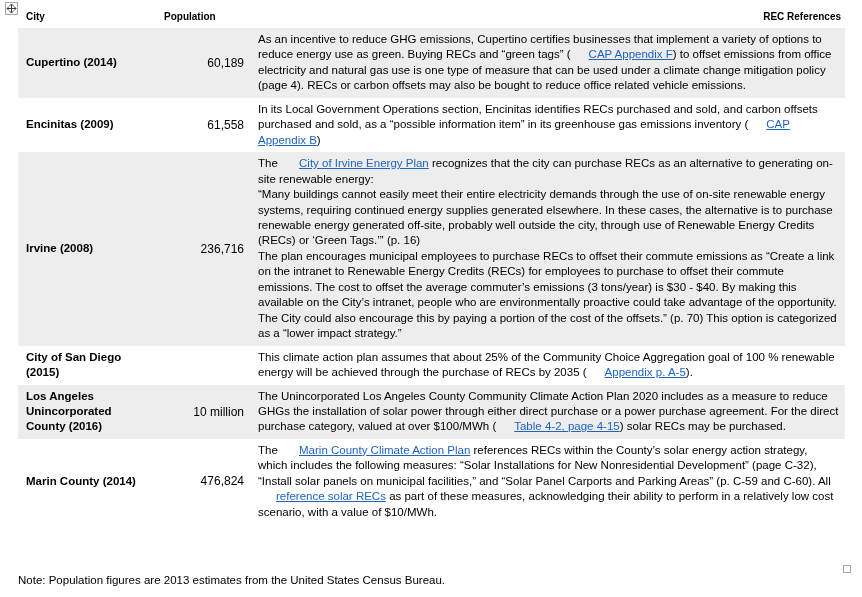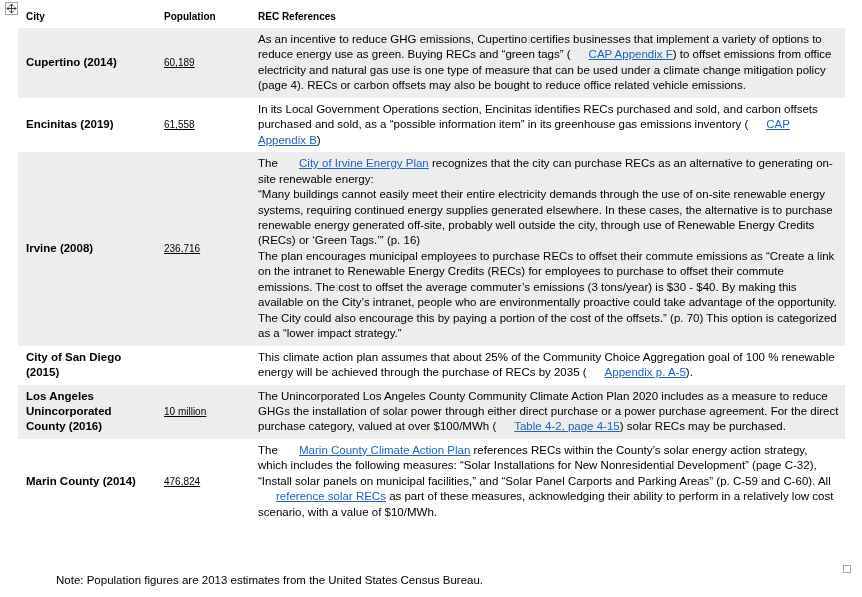--- a/index.html
+++ b/index.html
@@ -65,45 +65,44 @@
   table.rec-table th {
     font-weight: bold;
     font-size: 10px;
     padding: 3px 4px 6px 8px;
     vertical-align: bottom;
     border: none;
     background: #ffffff;
   }
   th.h-city { text-align: left; }
   th.h-pop  { text-align: left; padding-left: 12px; }
-  th.h-ref  { text-align: left; }
+  th.h-ref  { text-align: right; }
 
   table.rec-table td {
     vertical-align: middle;
     padding: 4px 6px 4px 8px;
     border: none;
     line-height: 1.345;
   }
 
   tr.band td { background: #ededed; }
   tr.plain td { background: #ffffff; }
 
   td.city {
     font-weight: bold;
     font-size: 11.5px;
     text-align: left;
     padding-left: 8px;
     margin-top: 36px;
   }
   td.pop {
-    text-align: left;
-    font-size: 10px;
+    text-align: right;
+    font-size: 12px;
     padding-left: 2px;
     padding-right: 2px;
-    text-decoration: underline;
   }
   td.ref {
     text-align: left;
     font-size: 11.5px;
     padding-left: 6px;
     padding-right: 8px;
   }
 
   .lnk {
     color: #1f62c0;
@@ -111,21 +110,20 @@
     padding-left: 18px;
   }
 
   .note {
     position: absolute;
     left: 18px;
     top: 574px;
     font-size: 11.5px;
     color: #000000;
     white-space: nowrap;
-    margin-left: 38px;
   }
 </style>
 </head>
 <body>
 
 <div class="page">
 
   <div class="move-handle">
     <svg width="11" height="11" viewBox="0 0 11 11">
       <g stroke="#3c3c3c" stroke-width="1" fill="none">
@@ -152,21 +150,21 @@
         <th class="h-ref">REC References</th>
       </tr>
     </thead>
     <tbody id="table-body">
         <tr class="band">
           <td class="city">Cupertino (2014)</td>
           <td class="pop">60,189</td>
           <td class="ref">As an incentive to reduce GHG emissions, Cupertino certifies businesses that implement a variety of options to reduce energy use as green. Buying RECs and “green tags” (<a class="lnk" href="#">CAP Appendix F</a>) to offset emissions from office electricity and natural gas use is one type of measure that can be used under a climate change mitigation policy (page 4). RECs or carbon offsets may also be bought to reduce office related vehicle emissions.</td>
         </tr>
         <tr class="plain">
-          <td class="city">Encinitas (2019)</td>
+          <td class="city">Encinitas (2009)</td>
           <td class="pop">61,558</td>
           <td class="ref">In its Local Government Operations section, Encinitas identifies RECs purchased and sold, and carbon offsets purchased and sold, as a “possible information item” in its greenhouse gas emissions inventory (<a class="lnk" href="#">CAP Appendix B</a>)</td>
         </tr>
         <tr class="band">
           <td class="city">Irvine (2008)</td>
           <td class="pop">236,716</td>
           <td class="ref">The <a class="lnk" href="#">City of Irvine Energy Plan</a> recognizes that the city can purchase RECs as an alternative to generating on-site renewable energy:<br>“Many buildings cannot easily meet their entire electricity demands through the use of on-site renewable energy systems, requiring continued energy supplies generated elsewhere. In these cases, the alternative is to purchase renewable energy generated off-site, probably well outside the city, through use of Renewable Energy Credits (RECs) or ‘Green Tags.’” (p. 16)<br>The plan encourages municipal employees to purchase RECs to offset their commute emissions as “Create a link on the intranet to Renewable Energy Credits (RECs) for employees to purchase to offset their commute emissions. The cost to offset the average commuter’s emissions (3 tons/year) is $30 - $40. By making this available on the City’s intranet, people who are environmentally proactive could take advantage of the opportunity. The City could also encourage this by paying a portion of the cost of the offsets.” (p. 70) This option is categorized as a “lower impact strategy.”</td>
         </tr>
         <tr class="plain">
           <td class="city">City of San Diego (2015)</td>

